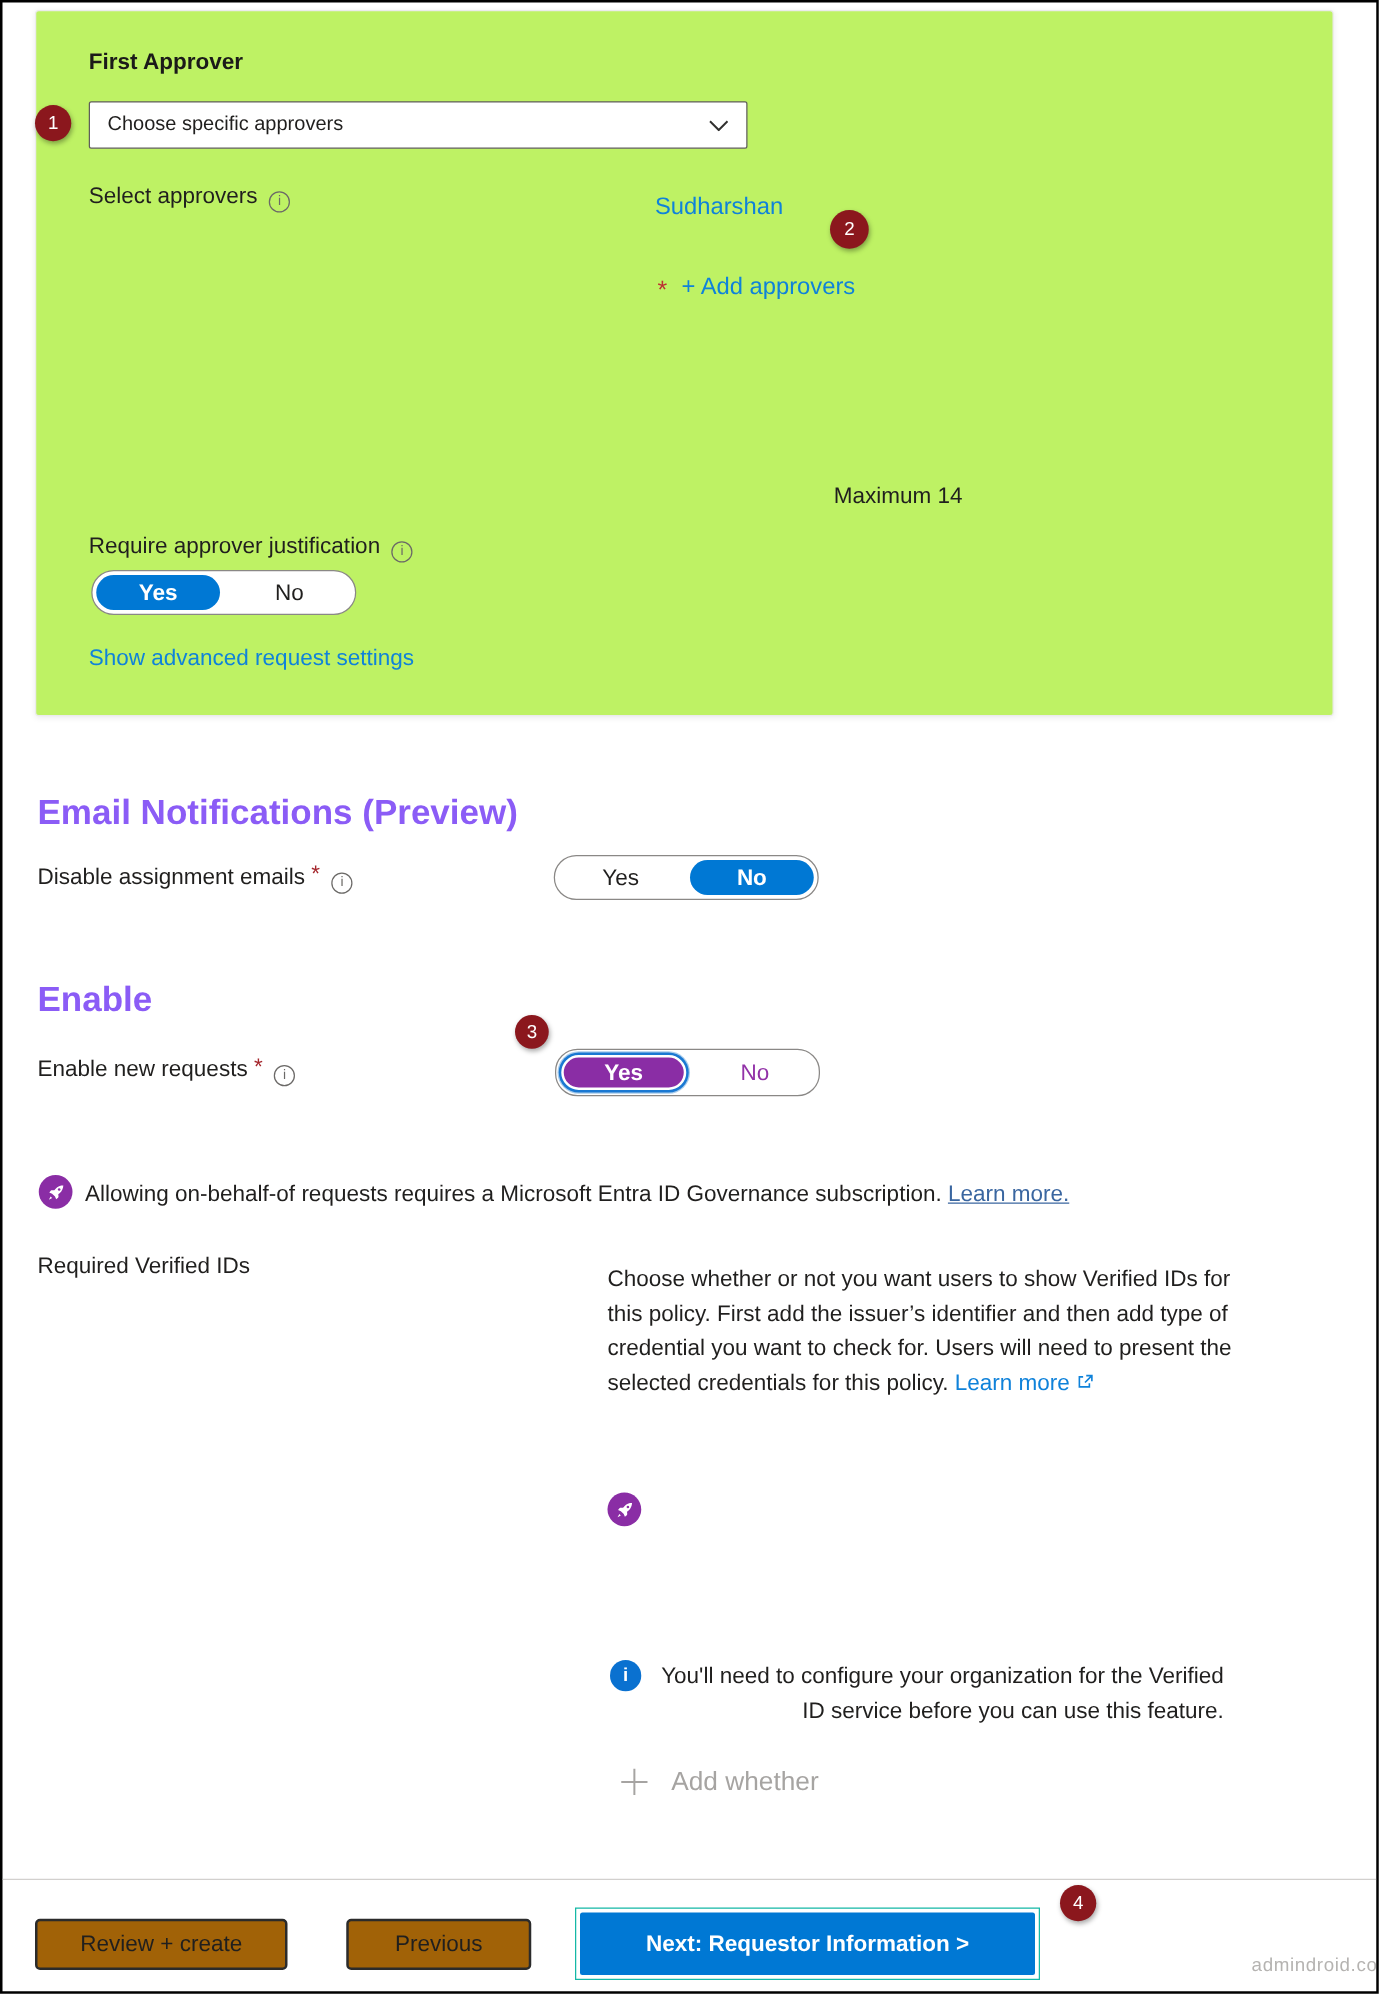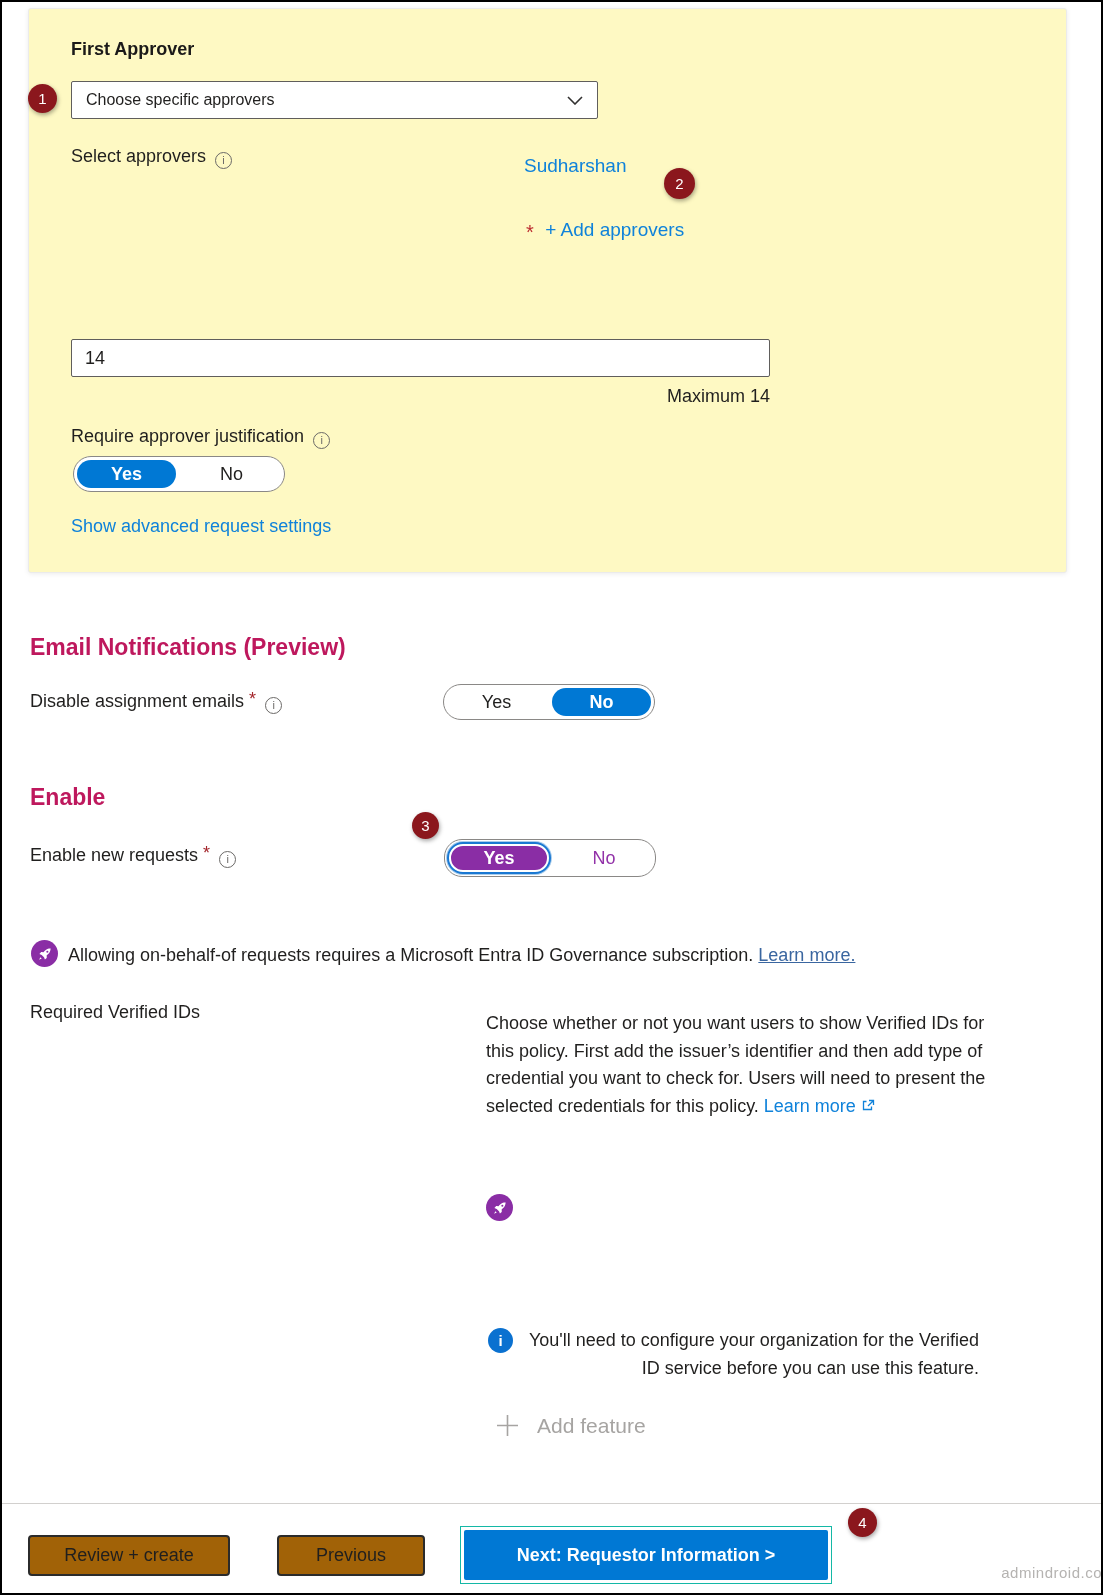--- a/index.html
+++ b/index.html
@@ -2,25 +2,25 @@
 <html><head>
 <meta charset="utf-8">
 <style>
   * { margin:0; padding:0; box-sizing:border-box; }
   body { background:#fff; font-family:"Liberation Sans","DejaVu Sans",sans-serif; color:#201f1e; }
   #page { position:relative; width:1103px; height:1595px; background:#fff; border:2px solid #000; overflow:hidden; }
 
   .abs { position:absolute; }
 
   
-  .card { position:absolute; left:26px; top:6px; width:1039px; height:565px; background:#fef9c3;
+  .card { position:absolute; left:26px; top:6px; width:1039px; height:565px; background:#bef264;
           border:1px solid #ebebeb; border-radius:3px; box-shadow:0 1px 5px rgba(0,0,0,.08); }
 
   .h-bold { font-size:18px; font-weight:700; color:#1b1a19; }
-  .section-heading { font-size:23px; font-weight:700; color:#be185d; }
+  .section-heading { font-size:28px; font-weight:700; color:#8b5cf6; }
   .label { font-size:18px; color:#201f1e; }
   .req { color:#a4262c; font-size:18px; position:relative; top:-2px; margin-left:5px; }
   .req-bright { color:#bc2f32; font-size:20px; position:relative; top:3px; margin-right:7px; font-weight:400; }
 
   .info-icon { display:inline-block; width:17px; height:17px; border:1px solid #6b6967; border-radius:50%;
                font-size:11px; line-height:15px; text-align:center; color:#6b6967; margin-left:9px;
                vertical-align:-2px; font-style:normal; }
 
   .link { color:#0f82da; text-decoration:none; font-size:18px; cursor:pointer; }
   .link-underline { color:#3a66a0; text-decoration:underline; cursor:pointer; }
@@ -95,21 +95,20 @@
     <div class="abs" style="left:495px; top:146px;">
       <span class="link" style="font-size:19px;">Sudharshan</span>
     </div>
 
     <div class="abs" style="left:497px; top:209px;">
       <span class="req-bright">*</span>
       <span class="link" style="font-size:19px;">+ Add approvers</span>
     </div>
 
 
-    <input class="text-input" style="left: 42px; top: 330px;" value="14">
 
     <div class="abs label" style="left:534px; top:377px; width:207px; text-align:right;">Maximum 14</div>
 
     <div class="abs label" style="left:42px; top:417px;">
       <span>Require approver justification</span><span class="info-icon">i</span>
     </div>
 
     <div class="toggle" style="left:44px; top:447px;">
       <div class="toggle-opt sel-blue">Yes</div>
       <div class="toggle-opt">No</div>
@@ -184,21 +183,21 @@
   <div class="note-text" style="left:522px; top:1325px; width:455px;text-align:right;">
     <span>You'll need to configure your organization for the Verified ID service before you can use this feature.</span>
   </div>
 
   <div class="add-issuer">
     <span style="display:flex;">
       <svg width="27" height="27" viewBox="0 0 27 27">
         <path d="M13.5 3v21M3 13.5h21" stroke="#a6a4a2" stroke-width="1.6" fill="none"></path>
       </svg>
     </span>
-    <span>Add feature</span>
+    <span>Add whether</span>
   </div>
 
   <div class="divider"></div>
 
   <button class="btn-secondary" style="left:26px; top:1533px; width:202px;">Review + create</button>
   <button class="btn-secondary" style="left:275px; top:1533px; width:148px;">Previous</button>
 
   <div class="red-box">
     <button class="btn-primary">Next: Requestor Information &gt;</button>
   </div>

